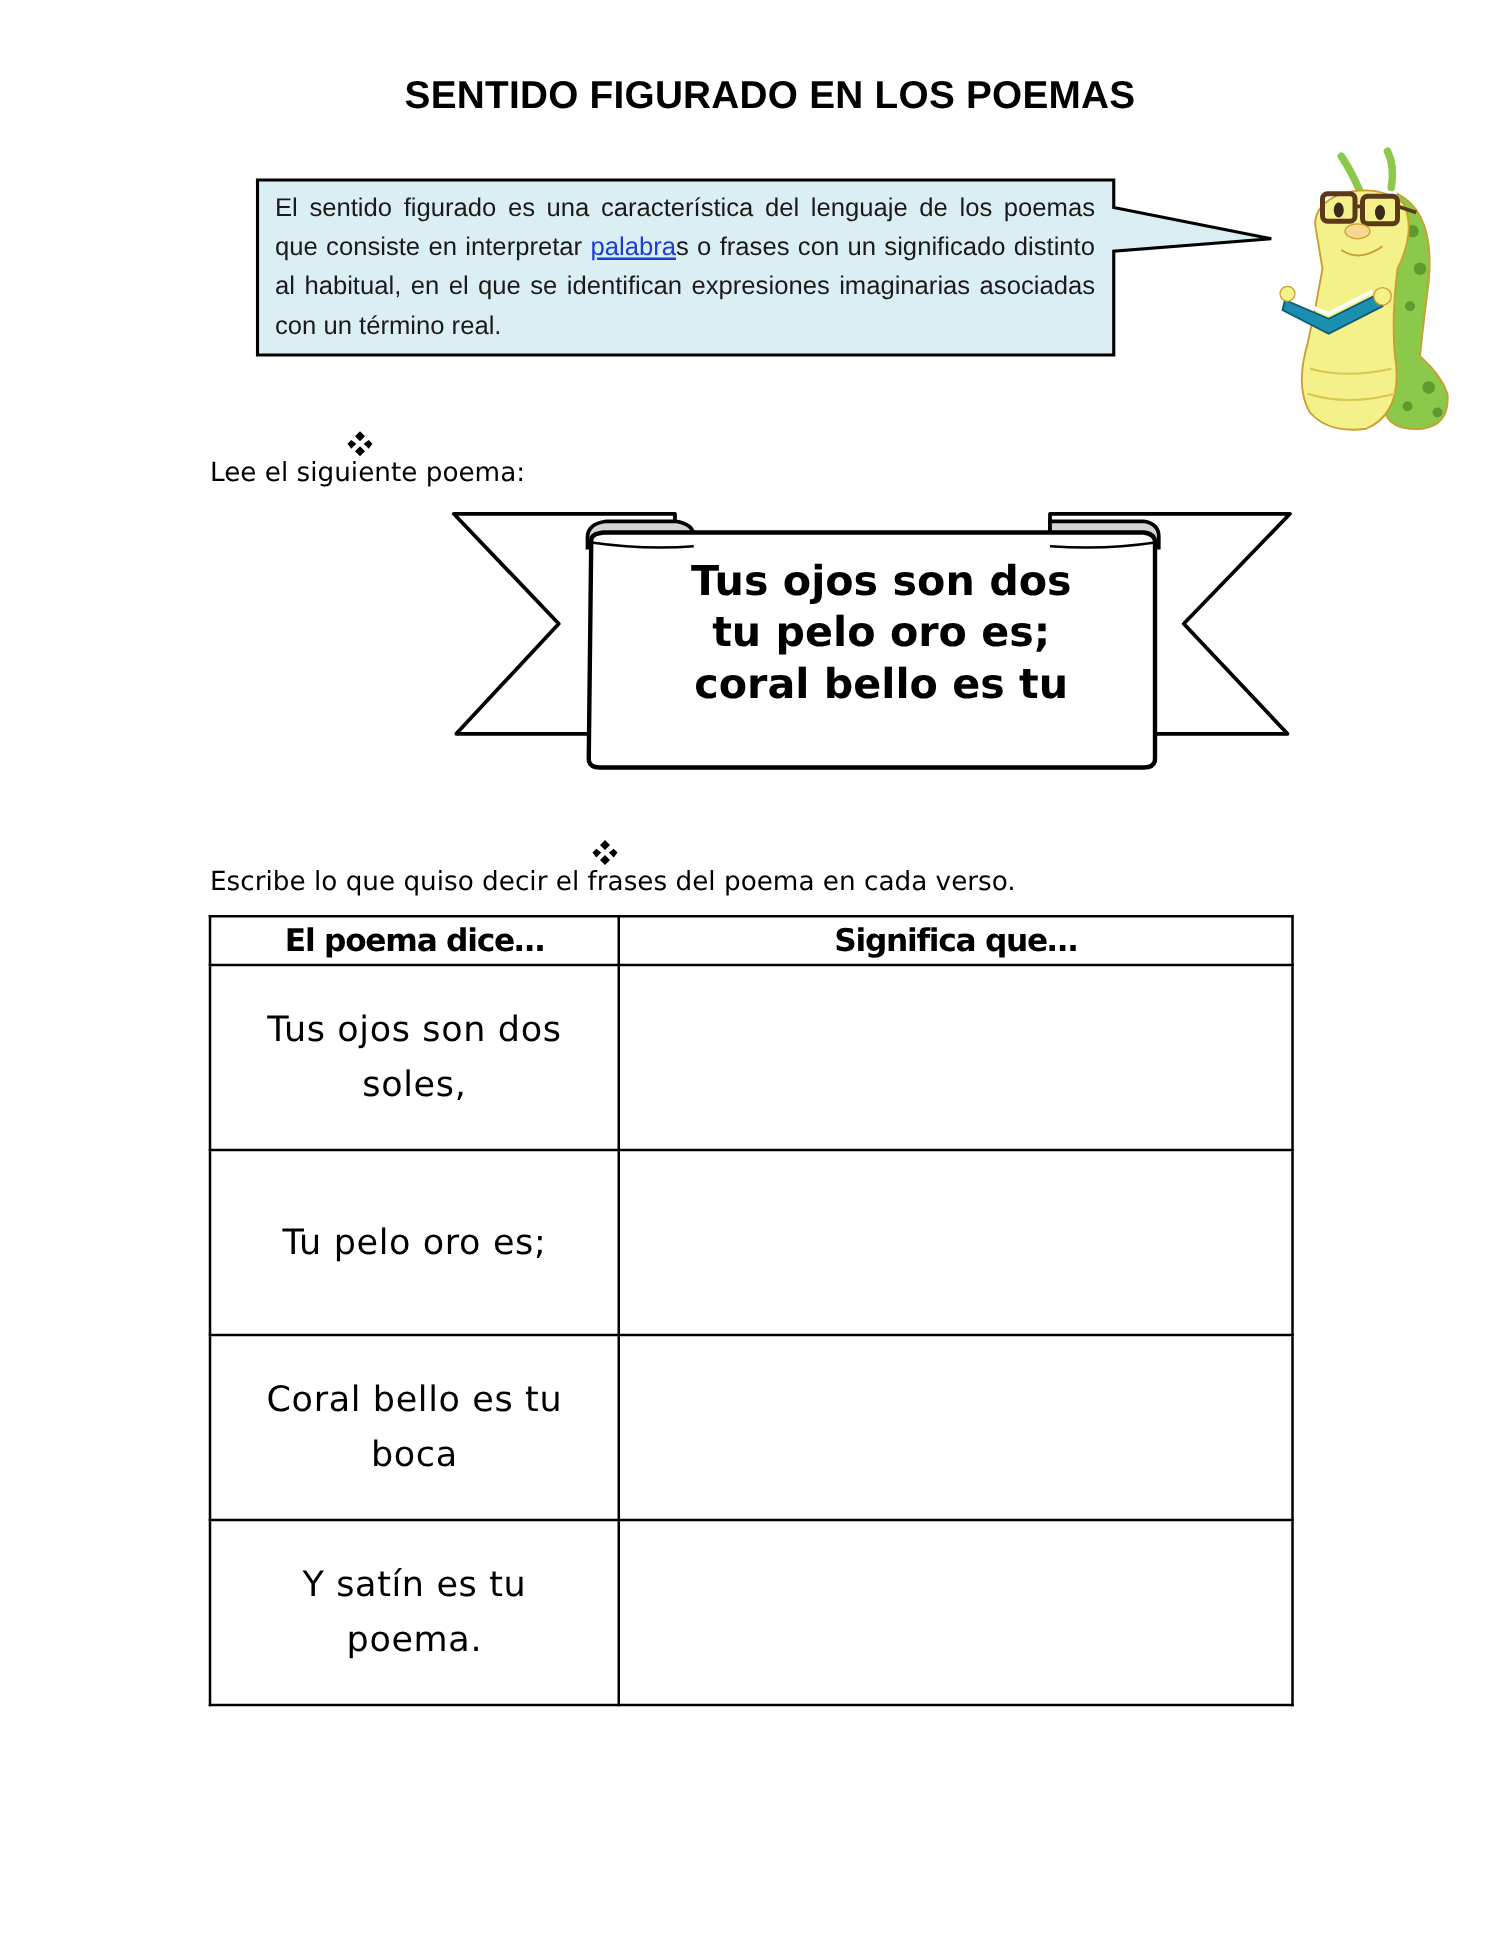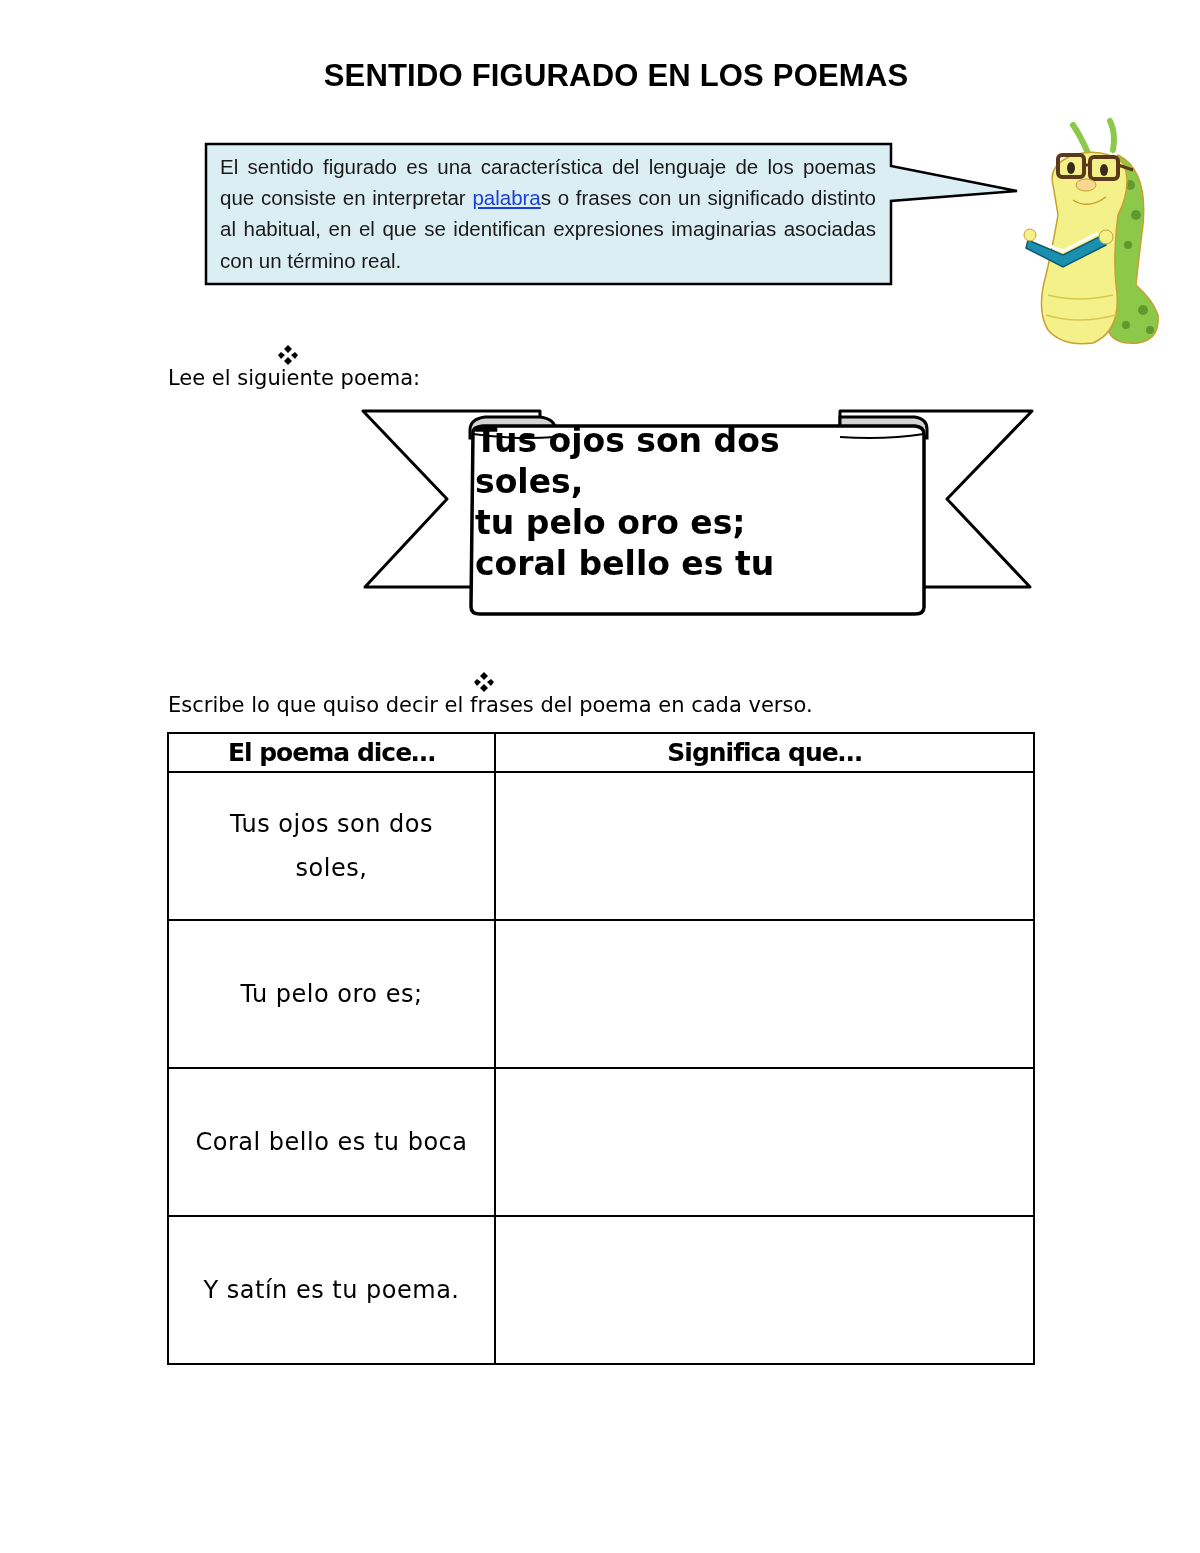--- a/index.html
+++ b/index.html
@@ -20,35 +20,35 @@
     }
     .callout-text a { color: #1a3fd6; text-decoration: underline; }
     .mascot { position: absolute; left: 1018px; top: 115px; }
     .instruction {
       position: absolute; left: 168px; font-family: "DejaVu Sans", sans-serif;
       font-size: 21px; display: flex; align-items: center; flex-direction: column;
     }
     .instruction .bullet { width: 22px; height: 22px; margin-right: 12px; }
     .banner-svg { position: absolute; left: 355px; top: 402px; }
     .banner-text {
-      position: absolute; left: 475px; top: 420px; width: 460px; 
+      position: absolute; left: 475px; top: 444px; width: 460px; text-align: center;
       font-family: "DejaVu Sans", sans-serif; font-weight: bold; font-size: 33px; line-height: 41px;
     }
     table.poem-table {
       position: absolute; left: 167px; top: 732px; width: 866px;
       border-collapse: collapse; table-layout: fixed;
     }
     table.poem-table th, table.poem-table td { border: 2.5px solid #000; padding: 0; }
     table.poem-table th {
       height: 37px; font-family: "DejaVu Sans", sans-serif; font-weight: bold;
       font-size: 25px; letter-spacing: -1px; text-align: center;
     }
     table.poem-table td { height: 146px; text-align: center; vertical-align: middle; }
     .verse {
-      font-family: "DejaVu Sans", sans-serif; font-size: 24px; line-height: 44px;
+      font-family: "DejaVu Sans", sans-serif; font-size: 28px; line-height: 44px;
       display: inline-block; width: 280px; letter-spacing: 0.5px;
     }
     .answer { width: 100%; height: 100%; }
   </style>
 </head>
 <body>
 
 <div class="title">SENTIDO FIGURADO EN LOS POEMAS</div>
 
 <svg class="callout-svg" width="1200" height="300">
@@ -106,21 +106,20 @@
   <path d="M115 28 Q115 17 130 15 H185 Q200 17 200 27 V36 H115 Z" fill="#d4d4d4" stroke="#000" stroke-width="3"></path>
 
   <path d="M485 15 H560 Q572 17 572 27 V36 H485 Z" fill="#d4d4d4" stroke="#000" stroke-width="3"></path>
 
   <path d="M118 30 Q118 25 128 24 H560 Q569 25 569 32 V205 Q569 212 560 212 H125 Q116 212 116 205 Z" fill="#fff" stroke="#000" stroke-width="3.5"></path>
   <path d="M118 32 Q160 38 200 35" stroke="#000" stroke-width="2" fill="none"></path>
   <path d="M485 35 Q530 38 569 32" stroke="#000" stroke-width="2" fill="none"></path>
 </svg>
 <div class="banner-text">
   <div>Tus ojos son dos</div>
-  <div>soles,</div>
   <div>tu pelo oro es;</div>
   <div>coral bello es tu</div>
 </div>
 
 <div class="instruction" style="top: 671px;">
   <svg class="bullet" viewBox="0 0 22 22">
     <path d="M11 1 L15 5 L11 9 L7 5 Z M4 8 L8 11 L4 15 L1 11 Z M18 8 L21 11 L18 15 L14 11 Z M11 13 L15 17 L11 21 L7 17 Z" fill="#000"></path>
   </svg>
   <span>Escribe lo que quiso decir el frases del poema en cada verso.</span>
 </div>

